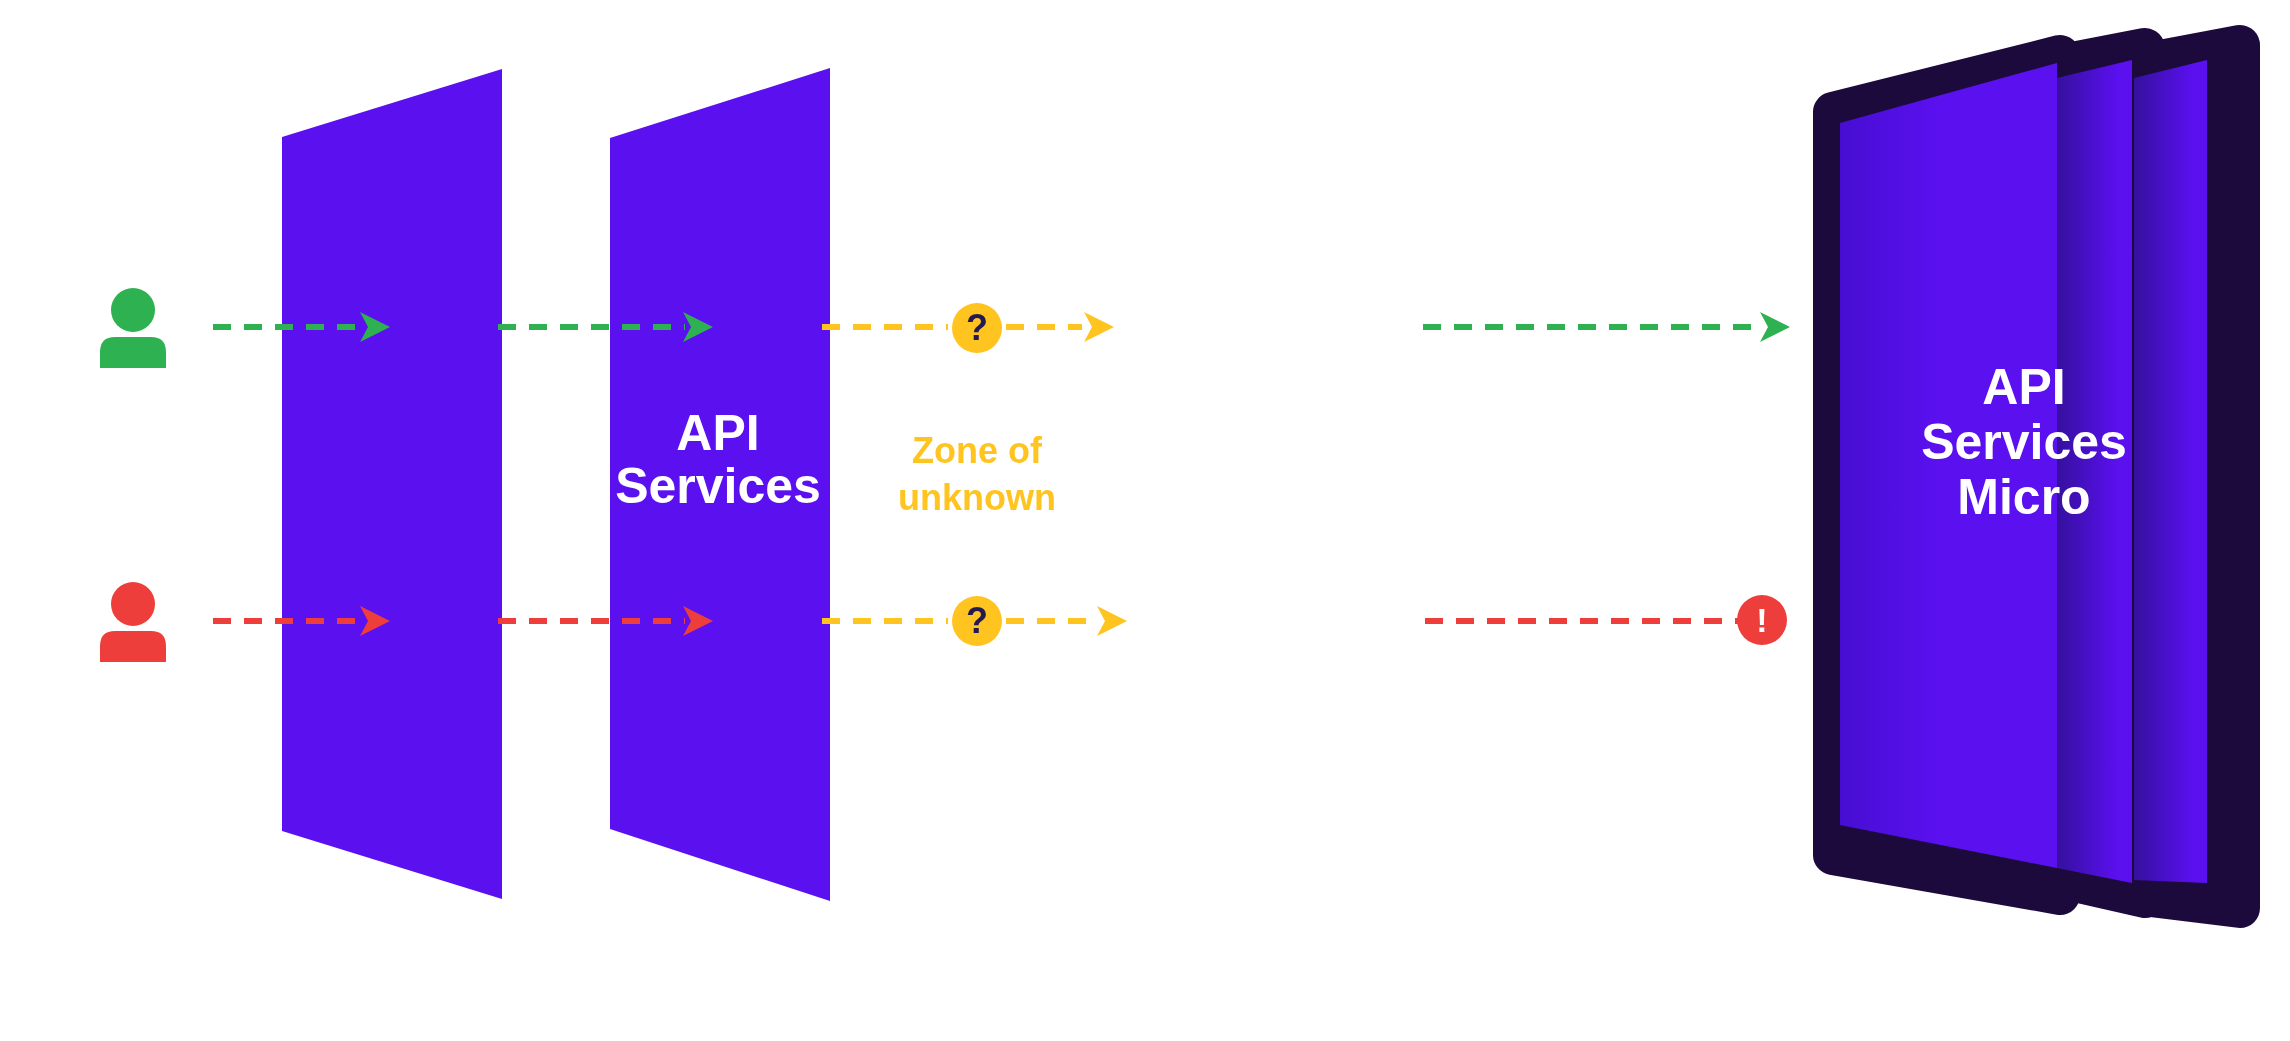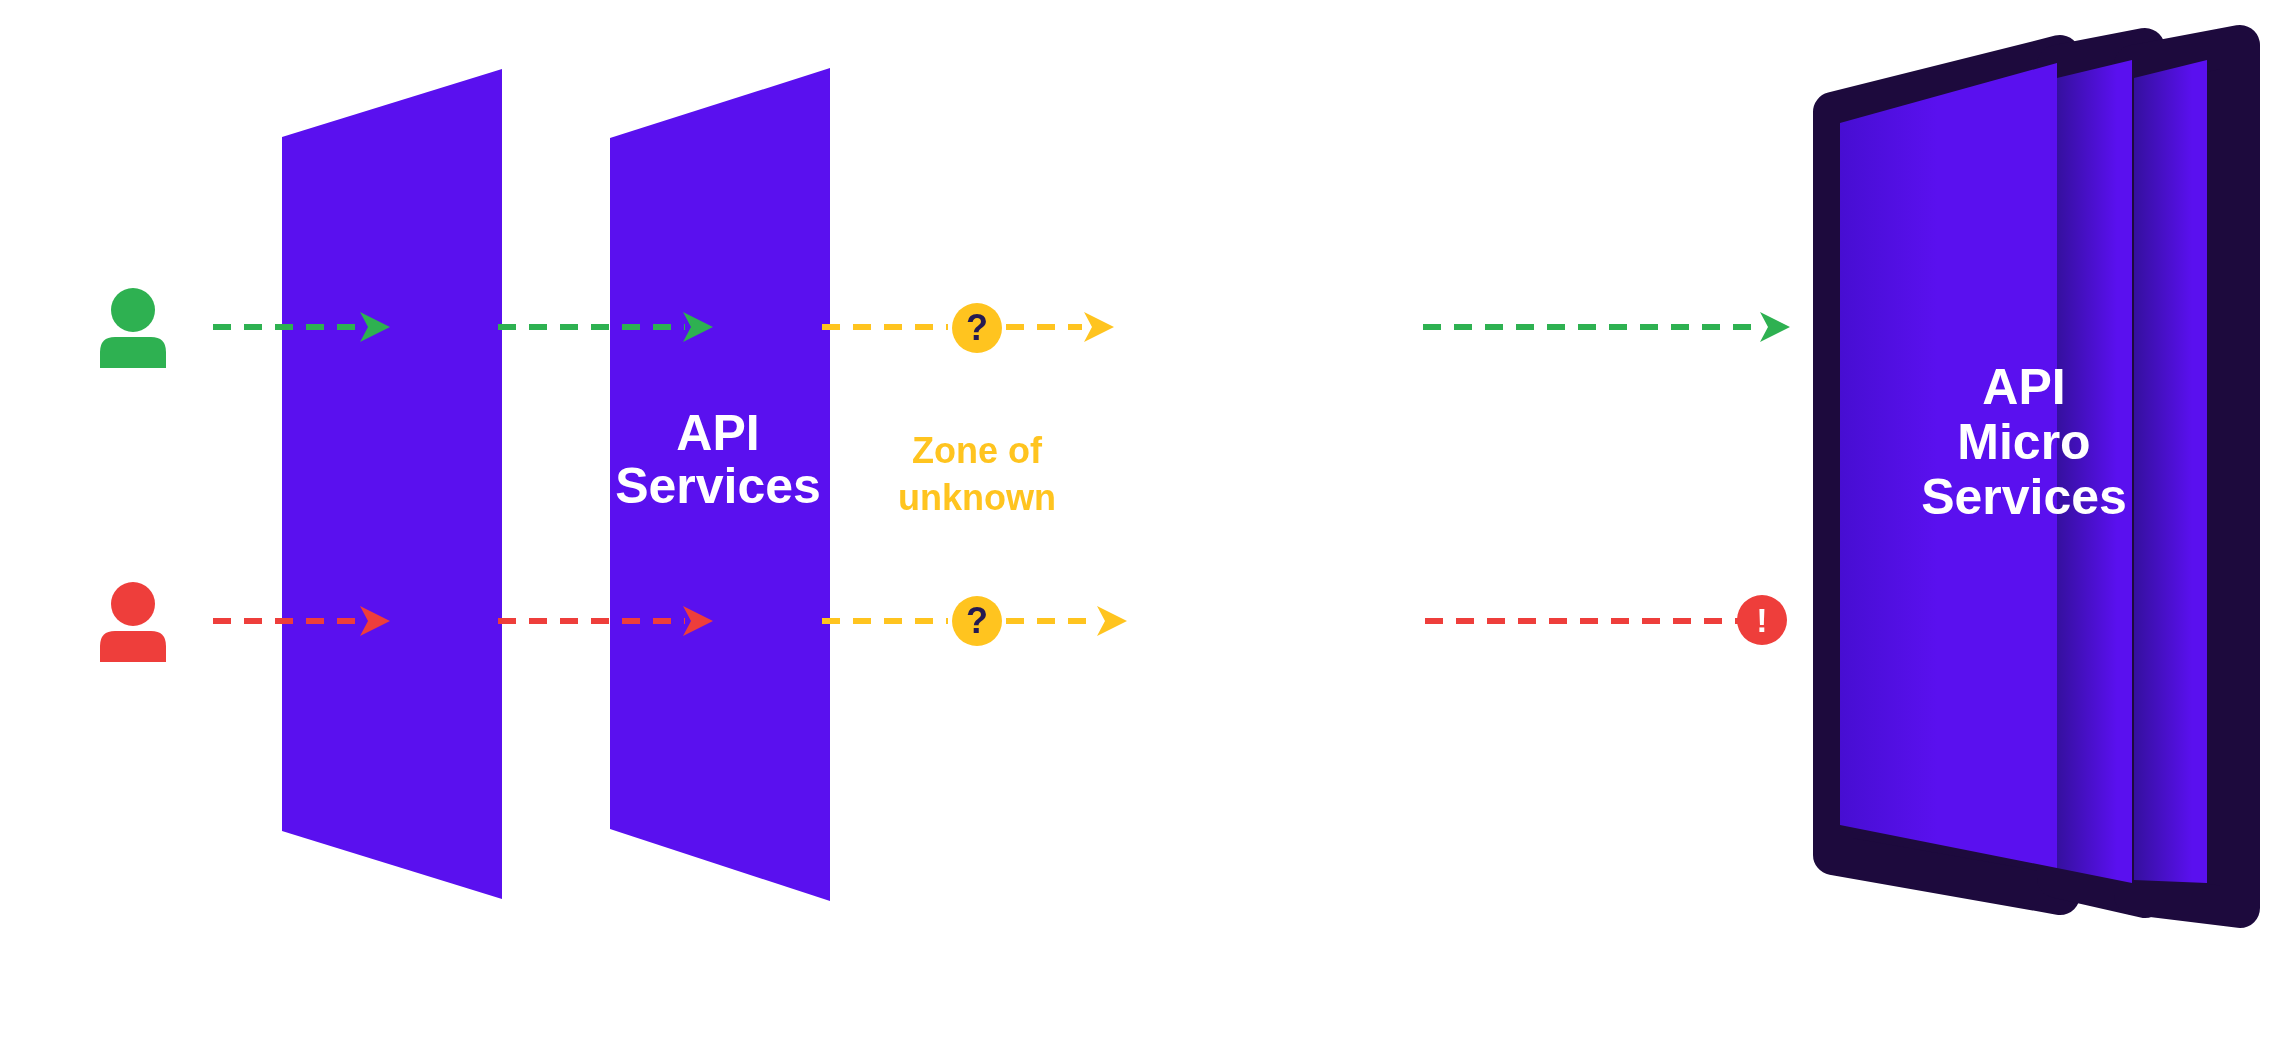--- a/index.html
+++ b/index.html
@@ -134,21 +134,21 @@
     <div>Services</div>
   </div>
 
   <div id="zone-label">
     <div>Zone of</div>
     <div>unknown</div>
   </div>
 
   <div id="stack-label" class="panel-label">
     <div>API</div>
+    <div>Services</div>
     <div>Micro</div>
-    <div>Services</div>
   </div>
 
   <div id="question-badge-top" class="badge q">?</div>
   <div id="question-badge-bottom" class="badge q">?</div>
   <div id="alert-badge" class="badge alert">!</div>
 
 </div>
 
 </body></html>

